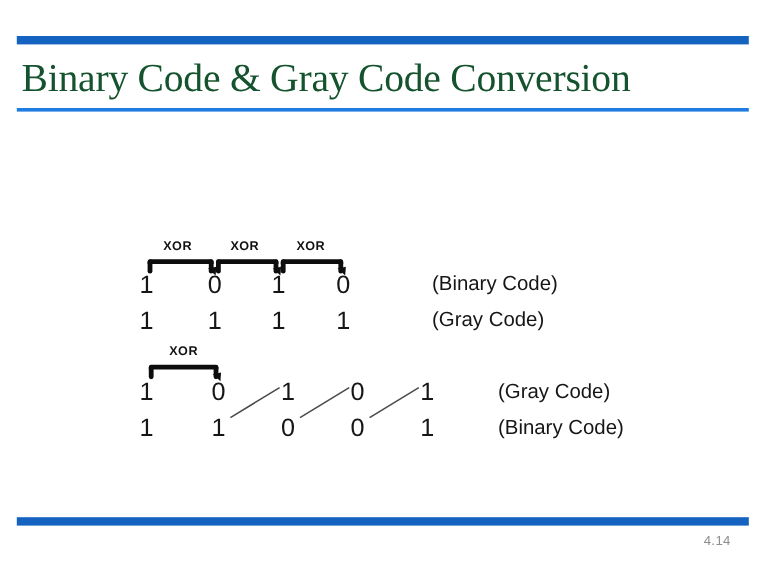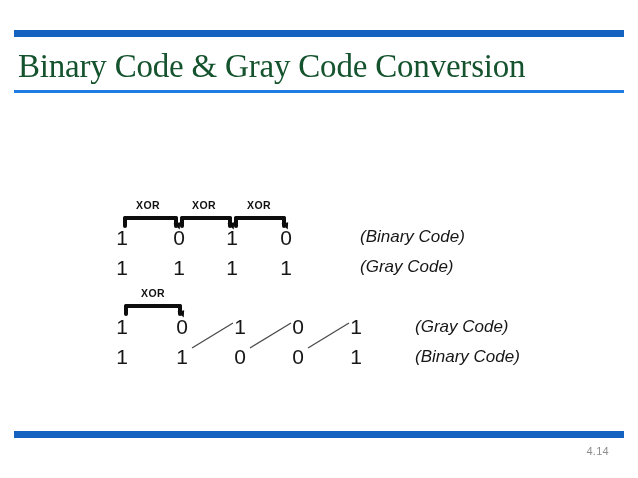--- a/index.html
+++ b/index.html
@@ -98,21 +98,20 @@
     margin-left: -11px;
   }
 
   .side-label {
     position: absolute;
     font-family: "Liberation Sans", sans-serif;
     font-size: 17px;
     line-height: 20px;
     color: #161616;
     white-space: nowrap;
-    font-style: italic;
   }
 
   .xor-label {
     position: absolute;
     font-family: "Liberation Sans", sans-serif;
     font-size: 10.5px;
     font-weight: 700;
     line-height: 11px;
     color: #111111;
     letter-spacing: 0.4px;

